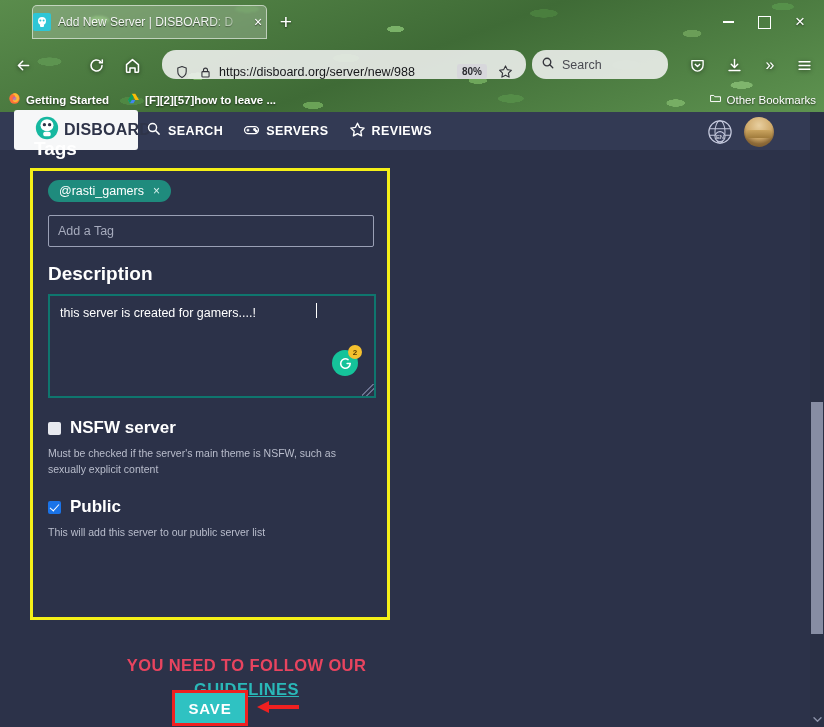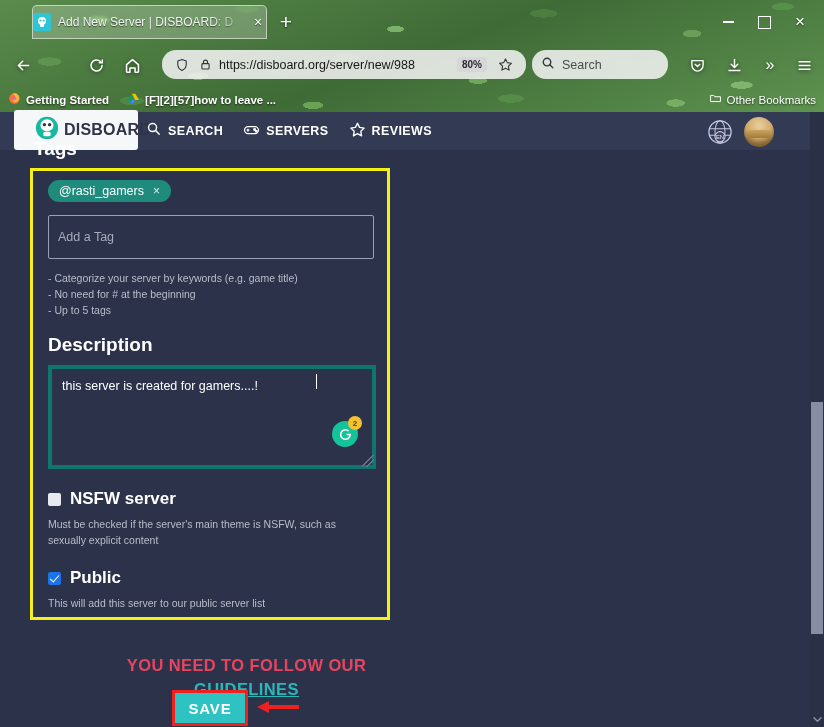--- a/index.html
+++ b/index.html
@@ -80,21 +80,21 @@
   
   .navbar { position: absolute; left: 0; top: 44px; width: 824px; height: 42px; }
   .navbtn {
     position: absolute; top: 8px; width: 26px; height: 26px;
     color: #fff; display: flex; align-items: center; justify-content: center;
     filter: drop-shadow(0 1px 2px rgba(0,0,0,.55));
   }
   .urlbar {
     position: absolute; left: 162px; top: 50px; width: 364px; height: 29px;
     background: rgba(245,245,245,0.86); border-radius: 14px;
-    display: flex; align-items: center; padding: 0 8px; overflow: hidden;
+    display: flex; align-items: flex-end; padding: 0 8px; overflow: hidden;
   }
   .urlbar .ic { flex: 0 0 auto; margin: 0 5px; color: #32343a; display:flex; }
   .url-text {
     flex: 1 1 auto; font-size: 12.5px; color: #16171a; white-space: nowrap; overflow: hidden;
     mask-image: linear-gradient(to right, #000 88%, transparent 100%);
     -webkit-mask-image: linear-gradient(to right, #000 88%, transparent 100%);
     padding-left: 2px;
   }
   .zoombadge {
     flex: 0 0 auto; background: #d7d7db; color: #2b2b31; font-size: 10px; font-weight: bold;
@@ -149,34 +149,34 @@
     font-size: 19px; font-weight: bold; color: #ffffff; margin-bottom: 8px;
   }
   .tags-area { padding: 12px 14px 4px 14px; }
   .tag-chip {
     display: inline-flex; align-items: center; gap: 9px;
     background: #1f8b7d; color: #ffffff; border-radius: 13px;
     padding: 4px 11px; font-size: 12.5px;
   }
   .tag-x { font-size: 12px; color: #d7f2ee; }
   .tag-input {
-    margin-top: 13px; width: 326px; height: 44px;
+    margin-top: 13px; width: 326px; height: 32px;
     background: transparent; border: 1px solid #9aa0b5; border-radius: 2px;
     color: #ffffff; font-size: 12.5px; padding: 0 9px;
     font-family: "Liberation Sans", sans-serif;
   }
   .tag-input::placeholder { color: #a6abbd; }
   .hints { margin-top: 11px; }
   .hint { font-size: 10.5px; color: #b9bdcc; line-height: 16px; }
 
   .desc-title { margin-top: 16px; }
   .desc-wrap { position: relative; width: 328px; height: 104px; margin-top: 9px; }
   .desc-box {
     width: 328px; height: 104px; background: transparent;
-    border: 4px solid #0f766e; color: #ffffff; font-size: 12.5px;
+    border: 2px solid #0f766e; color: #ffffff; font-size: 12.5px;
     padding: 9px 10px; resize: none; line-height: 17px;
     font-family: "Liberation Sans", sans-serif;
   }
   .caret {
     position: absolute; left: 268px; top: 9px; width: 1px; height: 15px; background: #fff;
   }
   .grammarly {
     position: absolute; right: 18px; bottom: 22px; width: 26px; height: 26px;
     border-radius: 50%; background: #15c39a;
     display: flex; align-items: center; justify-content: center;
@@ -435,25 +435,20 @@
       <div class="section-title">Tags</div>
 
       <div class="tags-area">
         <span class="tag-chip">
           <span>@rasti_gamers</span>
           <span class="tag-x">×</span>
         </span>
 
         <input class="tag-input" type="text" placeholder="Add a Tag" style="">
 
-        <div class="hints">
-          <div class="hint">- Categorize your server by keywords (e.g. game title)</div>
-          <div class="hint">- No need for # at the beginning</div>
-          <div class="hint">- Up to 5 tags</div>
-        </div>
 
         <div class="section-title desc-title">Description</div>
 
         <div class="desc-wrap">
           <textarea class="desc-box" style="">this server is created for gamers....!</textarea>
           <span class="caret"></span>
           <span class="grammarly">
             <svg width="15" height="15" viewBox="0 0 20 20" fill="none" stroke="#fff" stroke-width="2.1" stroke-linecap="round">
                 <path d="M16.2 10A6.3 6.3 0 1 1 13.4 4.8"></path>
                 <path d="M16.2 10h-4"></path>

